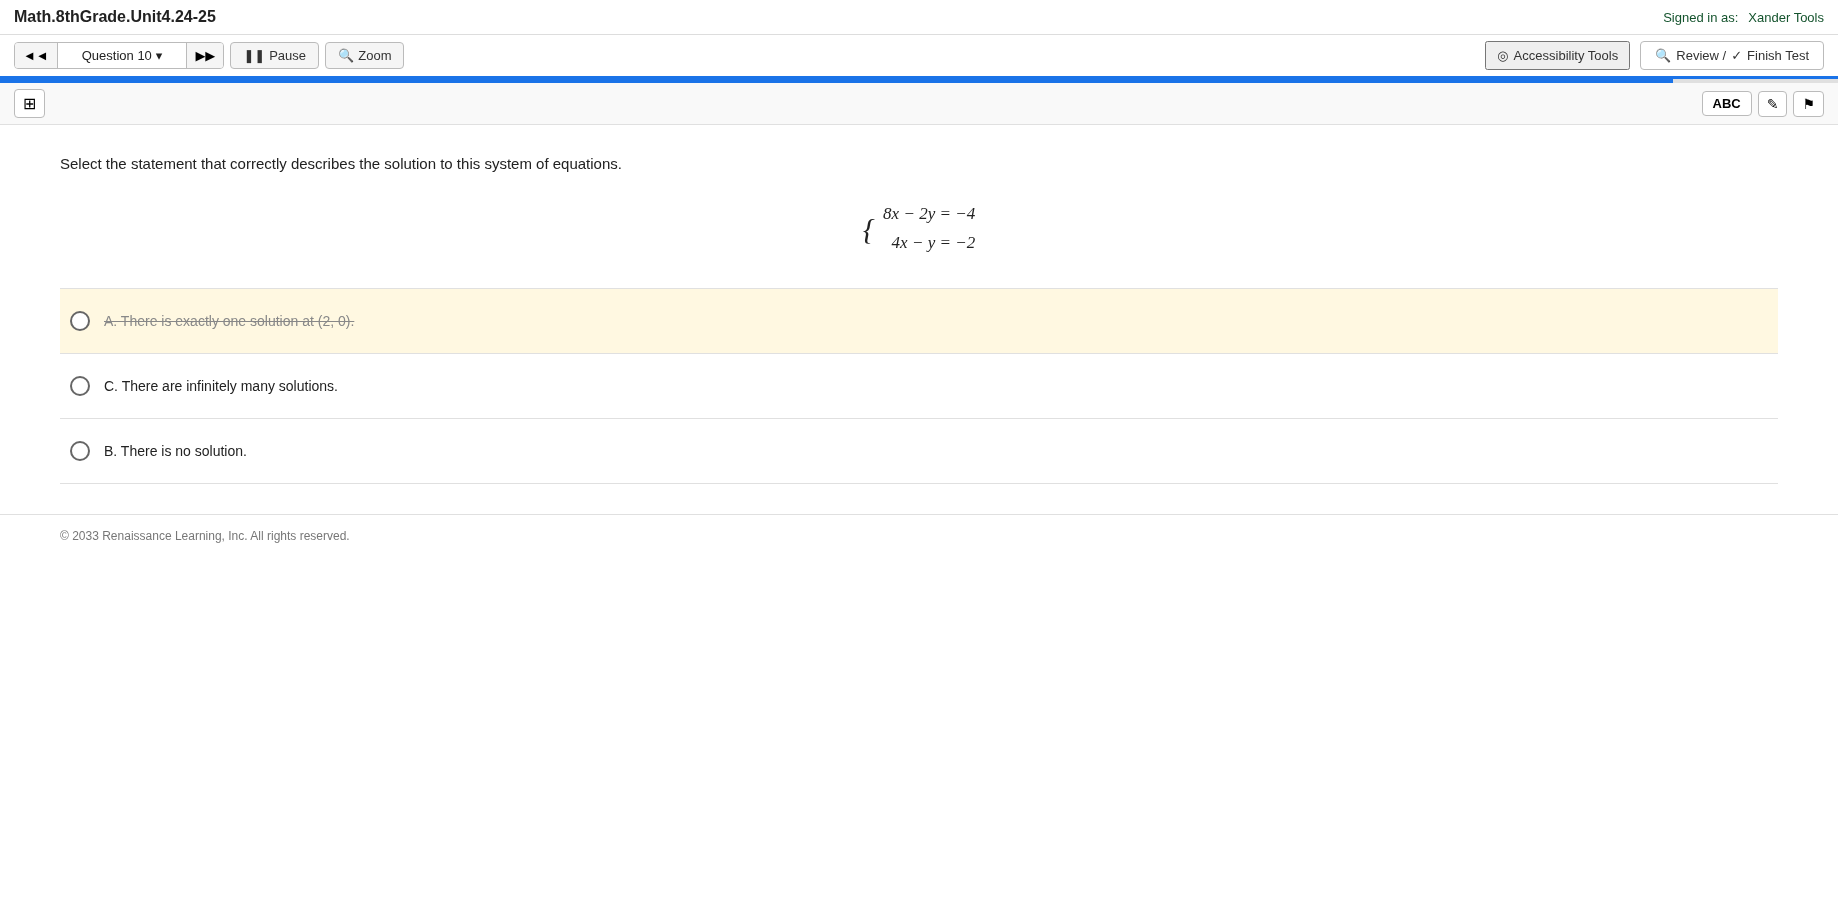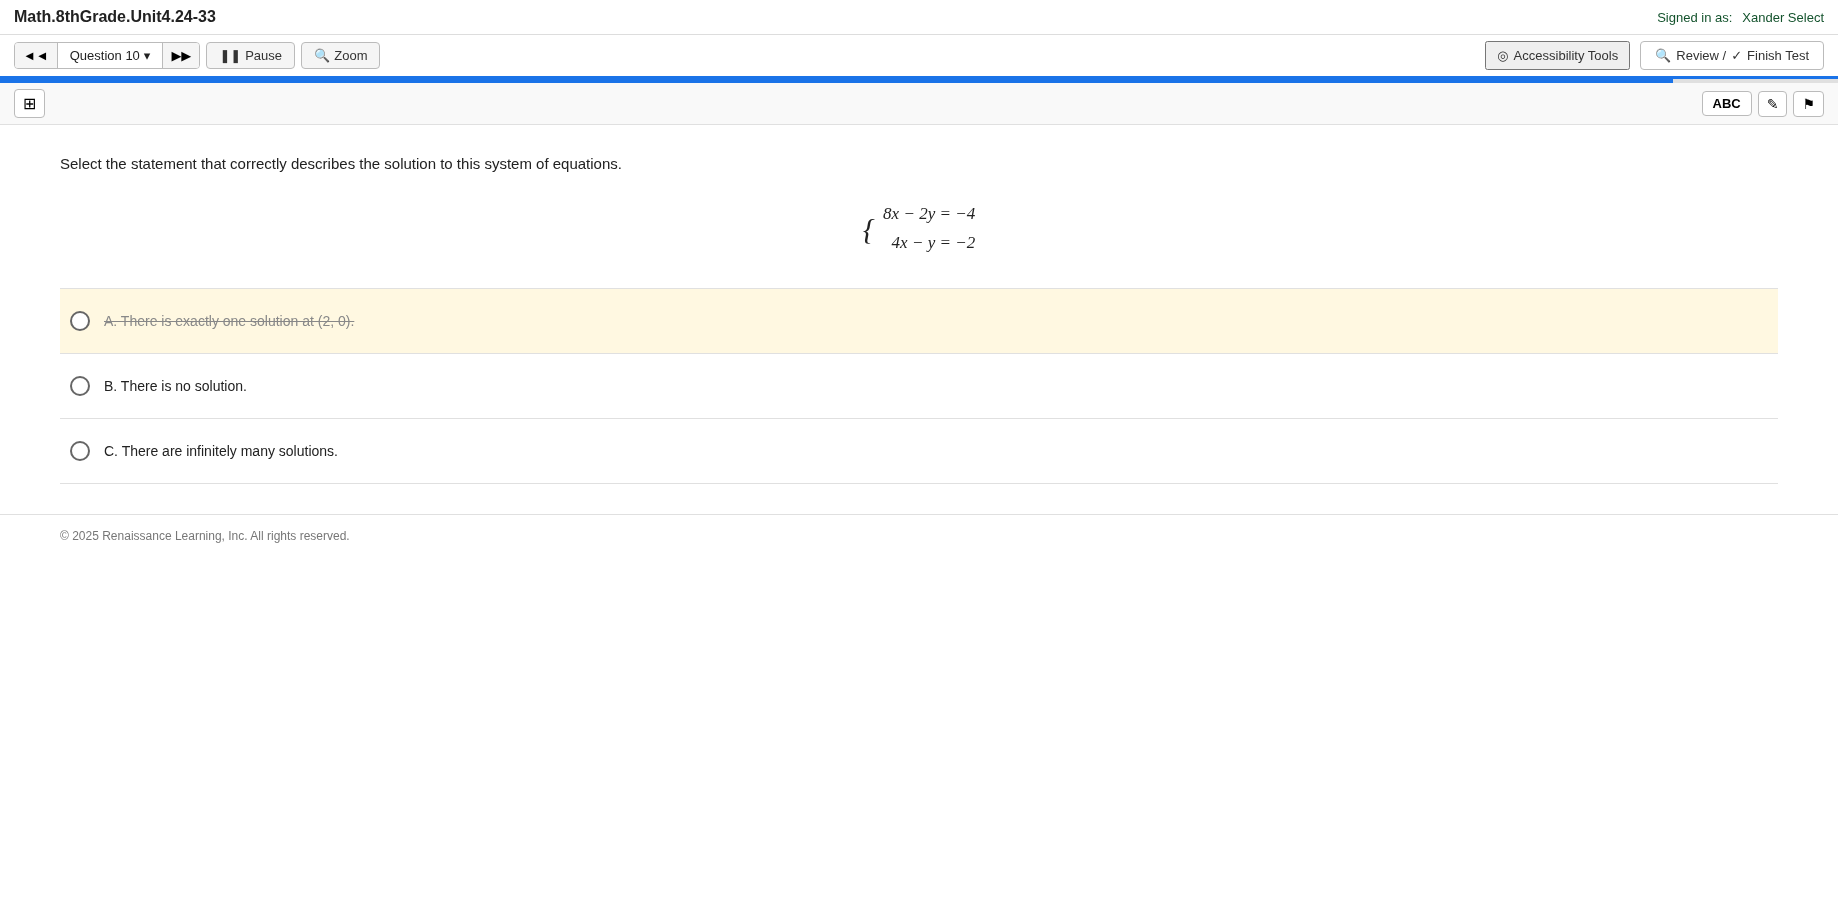--- a/index.html
+++ b/index.html
@@ -77,21 +77,21 @@
       overflow: hidden;
     }
     .question-nav .q-btn {
       padding: 5px 8px;
       background: #f5f5f5;
       border: none;
       cursor: pointer;
       font-size: 13px;
     }
     .question-nav .q-label {
-      padding: 5px 12px;
+      padding: 5px 24px;
       font-size: 13px;
       border-left: 1px solid #bbb;
       border-right: 1px solid #bbb;
       background: #fff;
       cursor: pointer;
       display: flex;
       align-items: flex-end;
       gap: 4px;
     }
     .accessibility-btn {
@@ -243,25 +243,25 @@
     .strikethrough {
       text-decoration: line-through;
       color: #888;
     }
   </style>
 </head>
 <body>
 
 <div class="top-bar">
   <div class="top-bar-left">
-    <span class="top-bar-title">Math.8thGrade.Unit4.24-33</span>
+    <span class="top-bar-title">Math.8thGrade.Unit4.24-25</span>
   </div>
   <div class="top-bar-right">
     <span class="signed-in">Signed in as:</span>
-    <span class="signed-in">Xander Select</span>
+    <span class="signed-in">Xander Tools</span>
   </div>
 </div>
 
 <div class="nav-bar">
   <div class="nav-bar-left">
 
     <div class="question-nav">
       <button class="q-btn">◄◄</button>
       <span class="q-label">
         <span>Question 10</span>
@@ -336,27 +336,27 @@
 
   <div class="answer-choices">
 
     <div class="answer-option highlighted">
       <div class="radio-circle"></div>
       <span class="answer-text strikethrough">A. There is exactly one solution at (2, 0).</span>
     </div>
 
     <div class="answer-option">
       <div class="radio-circle"></div>
-      <span class="answer-text">B. There is no solution.</span>
+      <span class="answer-text">C. There are infinitely many solutions.</span>
     </div>
 
     <div class="answer-option">
       <div class="radio-circle"></div>
-      <span class="answer-text">C. There are infinitely many solutions.</span>
+      <span class="answer-text">B. There is no solution.</span>
     </div>
 
 
   </div>
 </div>
 
 <div class="footer">
-  <span>© 2025 Renaissance Learning, Inc. All rights reserved.</span>
+  <span>© 2033 Renaissance Learning, Inc. All rights reserved.</span>
 </div>
 
 </body></html>

